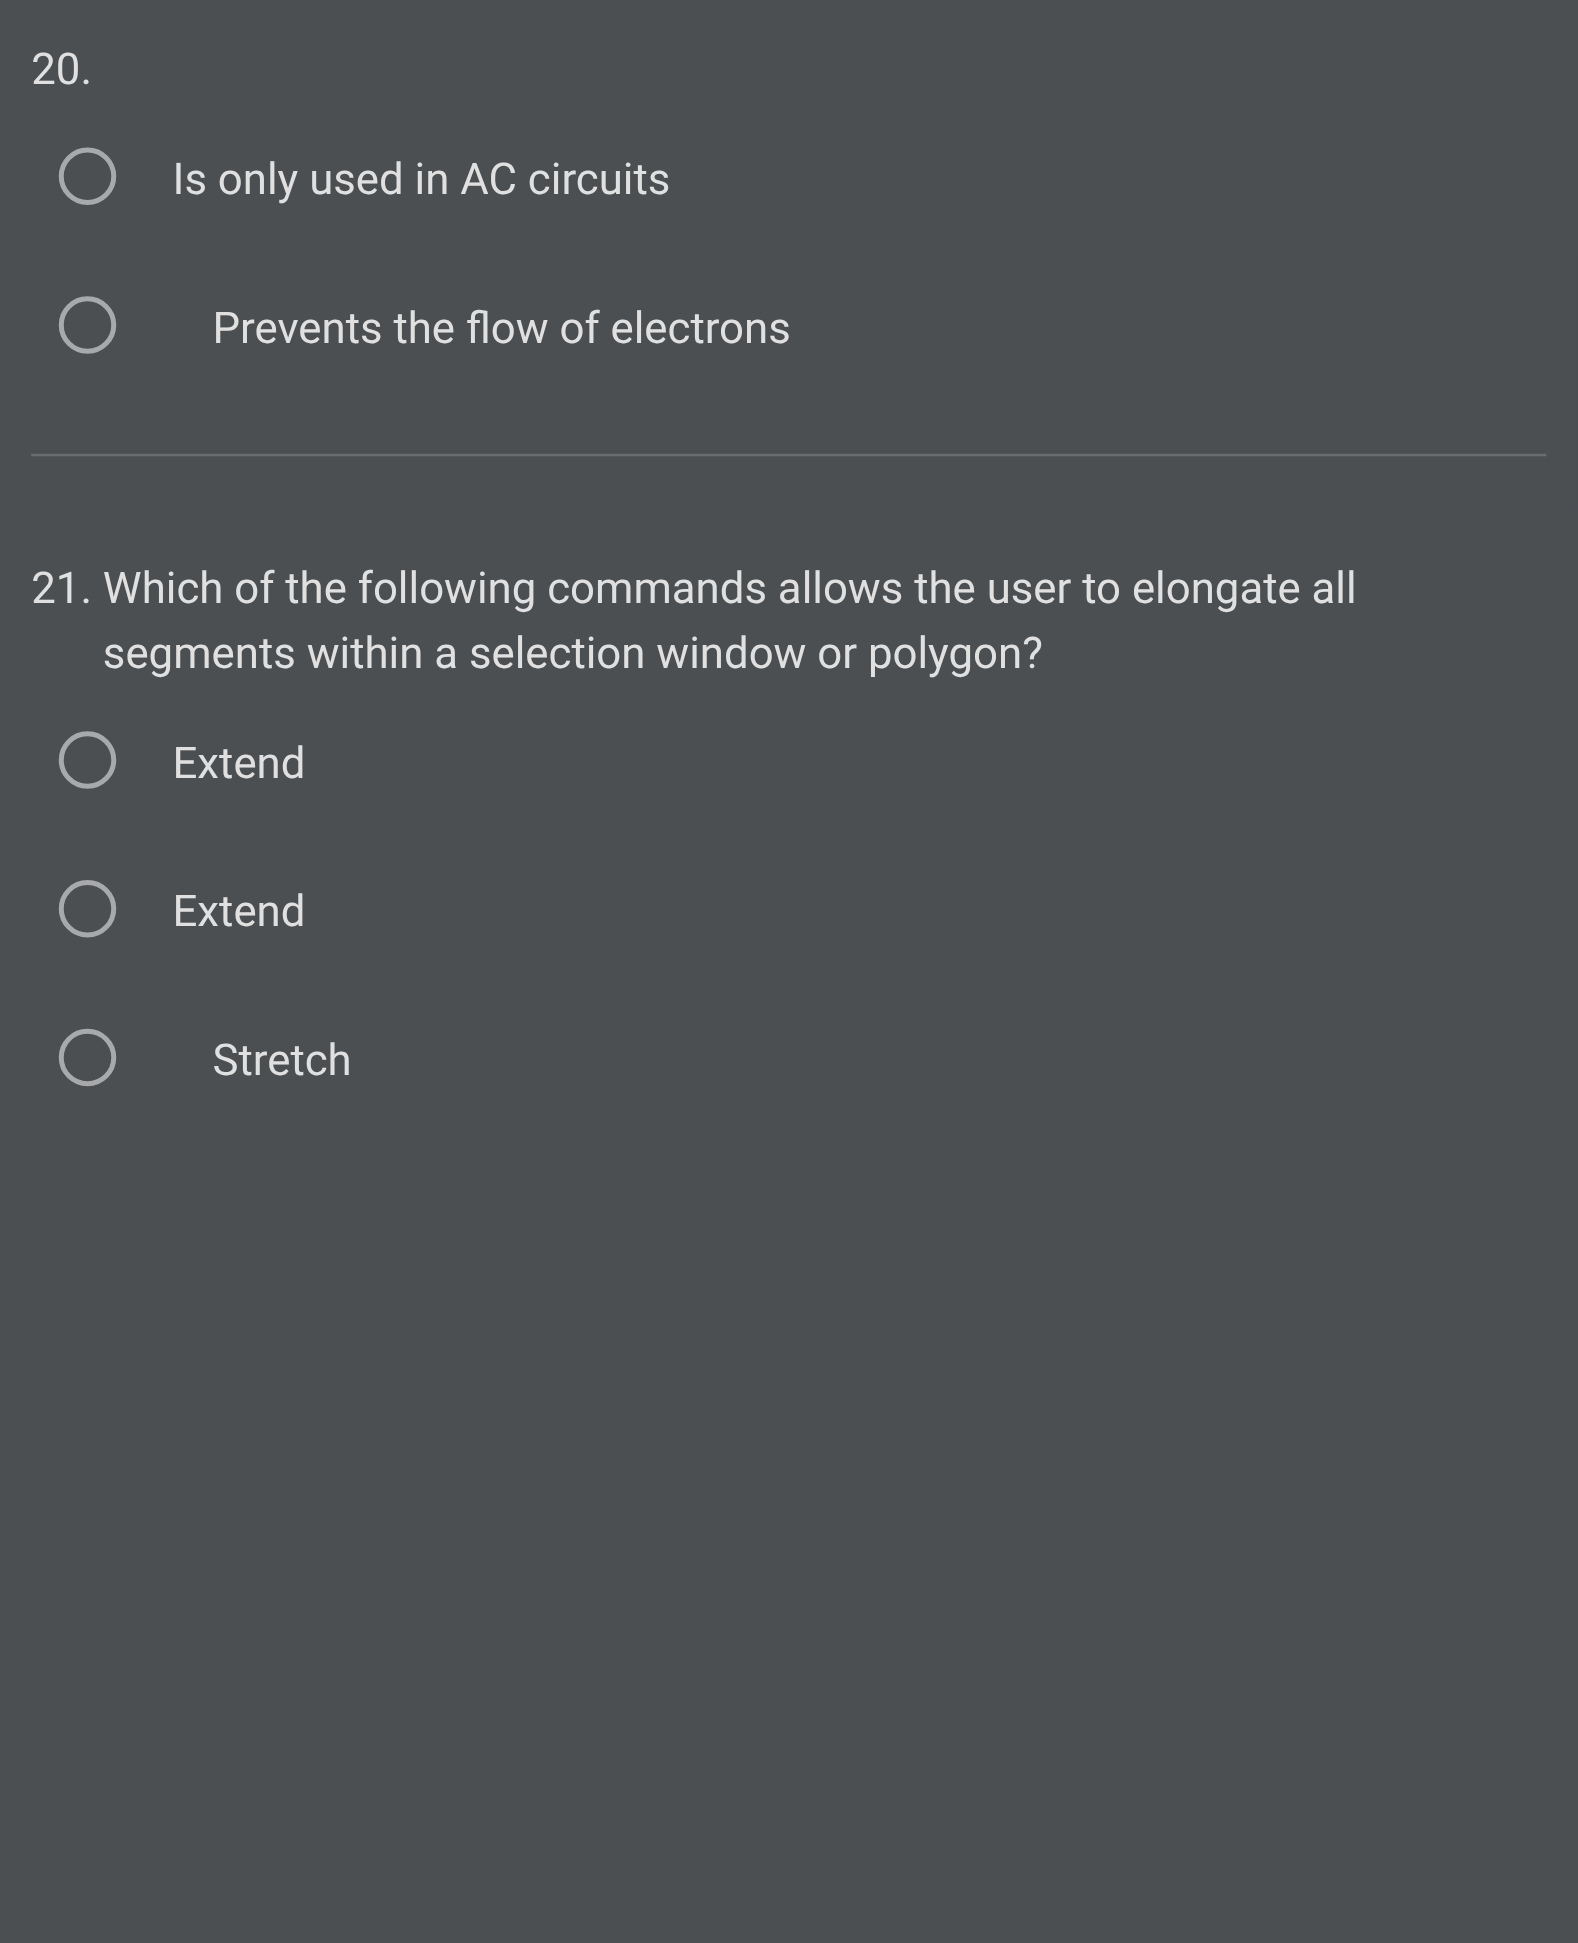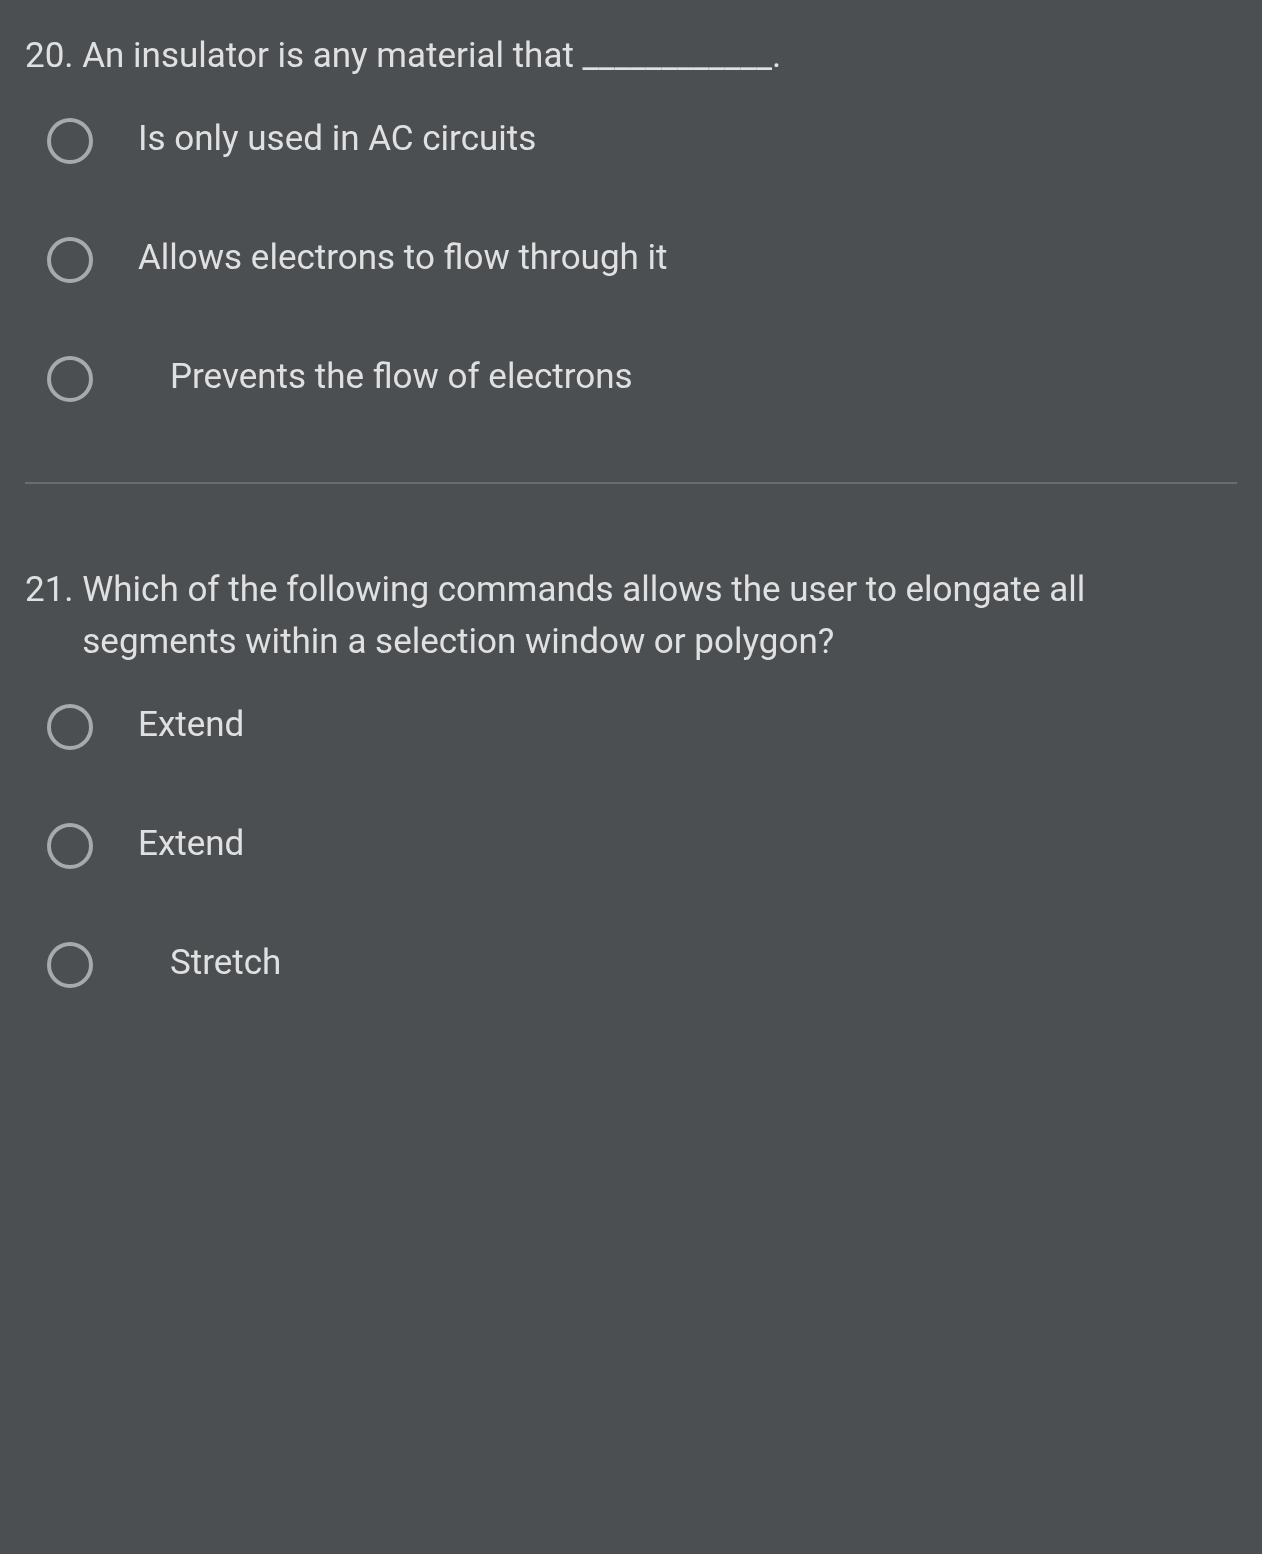--- a/index.html
+++ b/index.html
@@ -28,21 +28,21 @@
     display: flex;
   }
   .q-number {
     white-space: pre;
   }
   .options {
     padding-left: 22px;
   }
   .option-row {
     display: flex;
-    align-items: flex-start;
+    align-items: flex-end;
     margin-bottom: 73px;
   }
   .option-row:last-child {
     margin-bottom: 10px;
     gap: 32px;
   }
   .radio {
     width: 46px;
     height: 46px;
     border: 4px solid #a7a9aa;
@@ -64,30 +64,25 @@
   }
 </style>
 </head>
 <body>
 
 <div class="page">
 
   <div class="question-block">
     <div class="question-text">
       <span class="q-number">20. </span>
-      <span>An insulator is any material that ____________.</span>
     </div>
     <div class="options">
       <div class="option-row">
         <div class="radio"></div>
         <div class="option-label">Is only used in AC circuits</div>
-      </div>
-      <div class="option-row">
-        <div class="radio"></div>
-        <div class="option-label">Allows electrons to flow through it</div>
       </div>
       <div class="option-row">
         <div class="radio"></div>
         <div class="option-label">Prevents the flow of electrons</div>
       </div>
     </div>
   </div>
 
   <hr class="divider">
 

